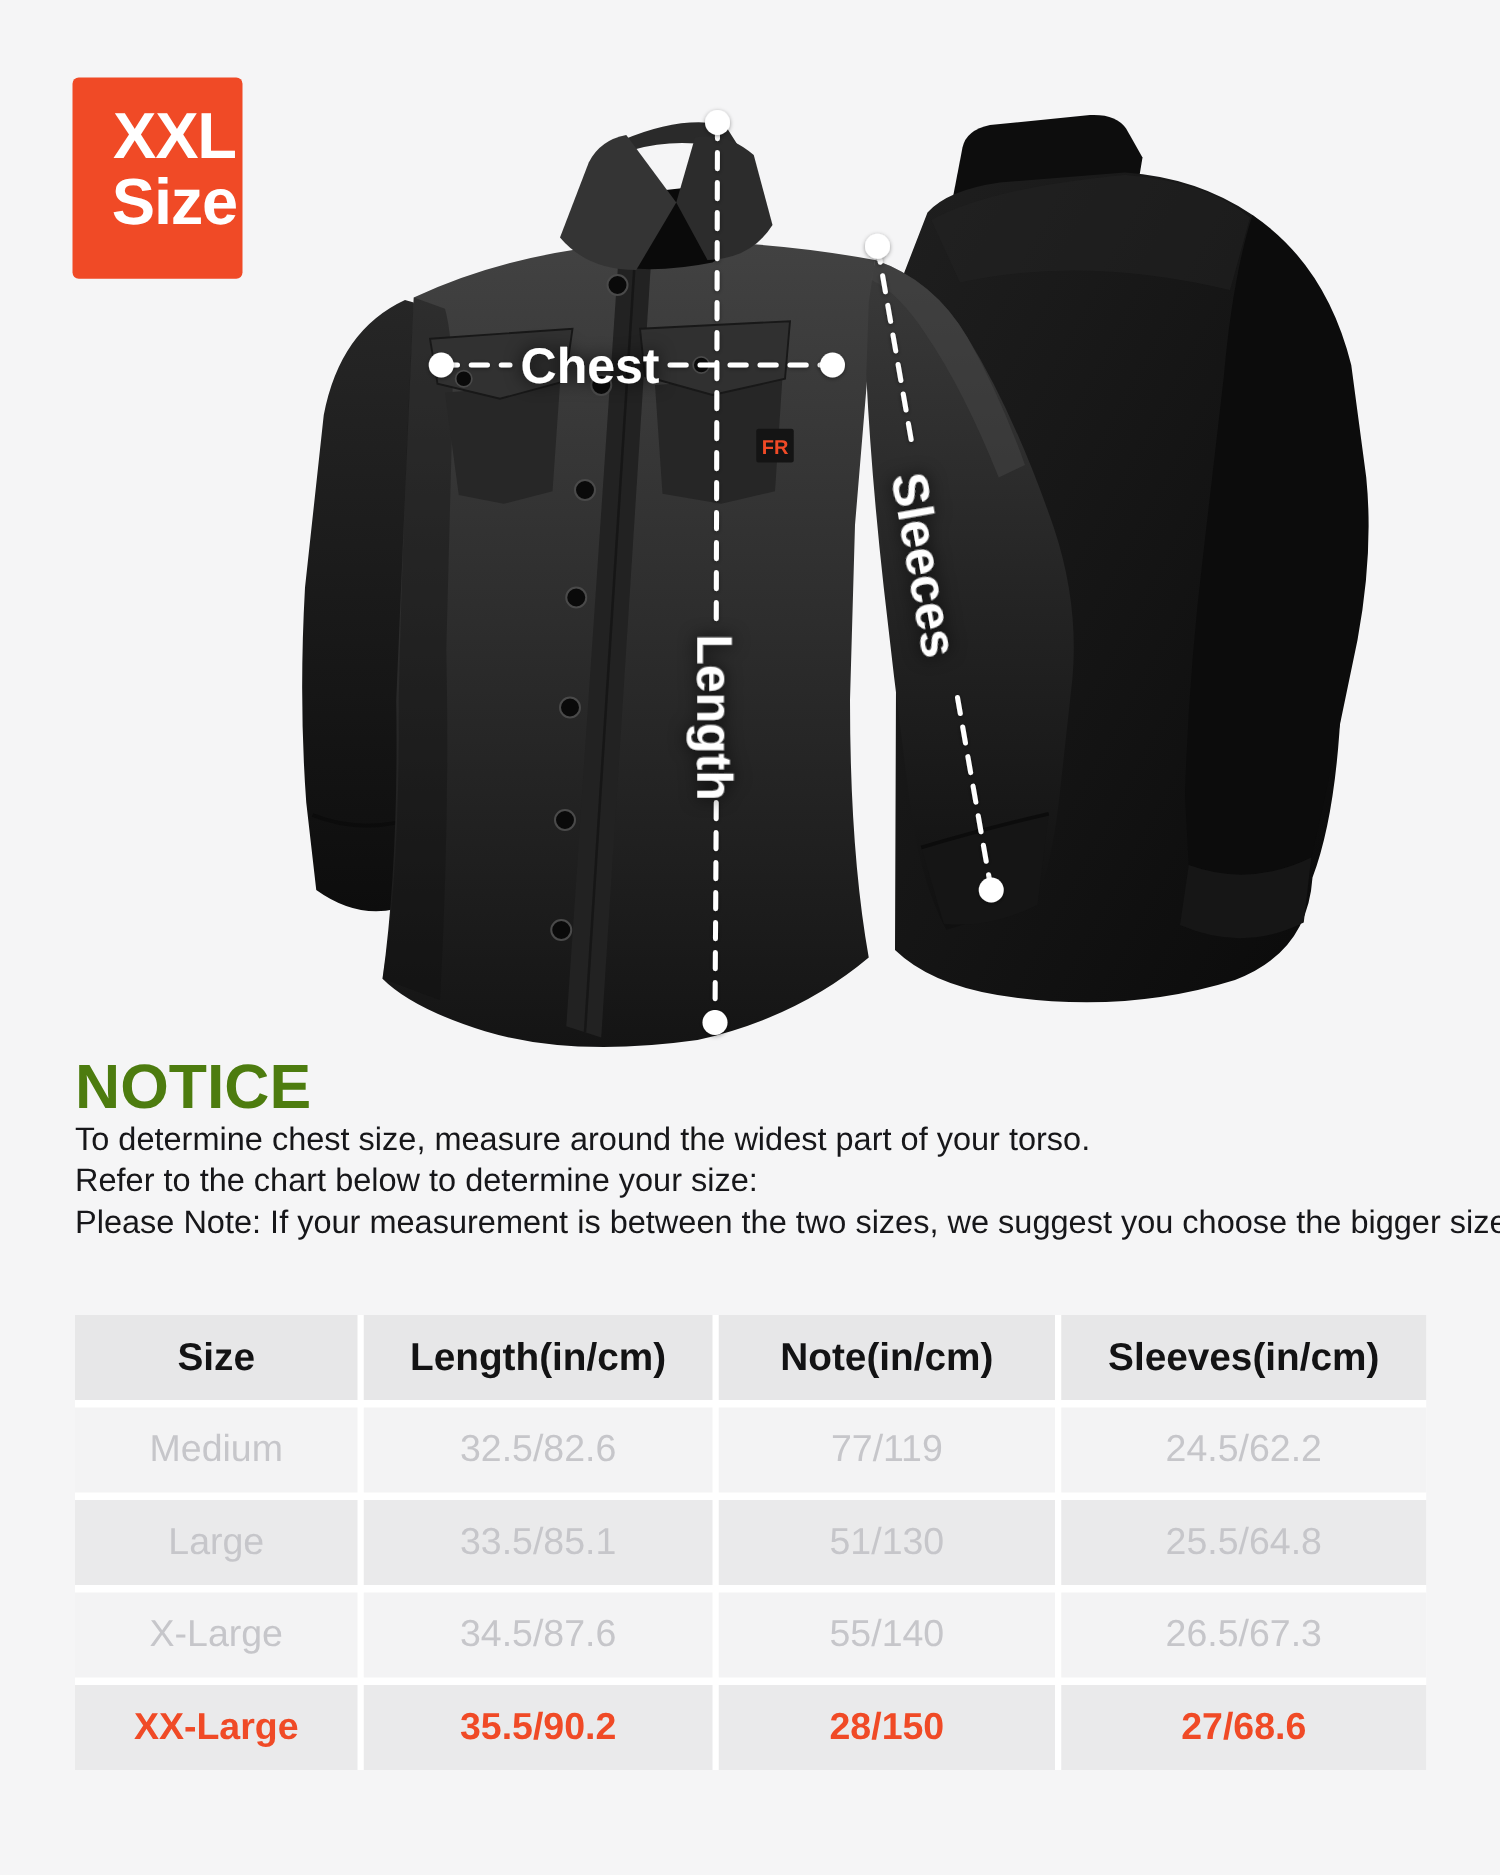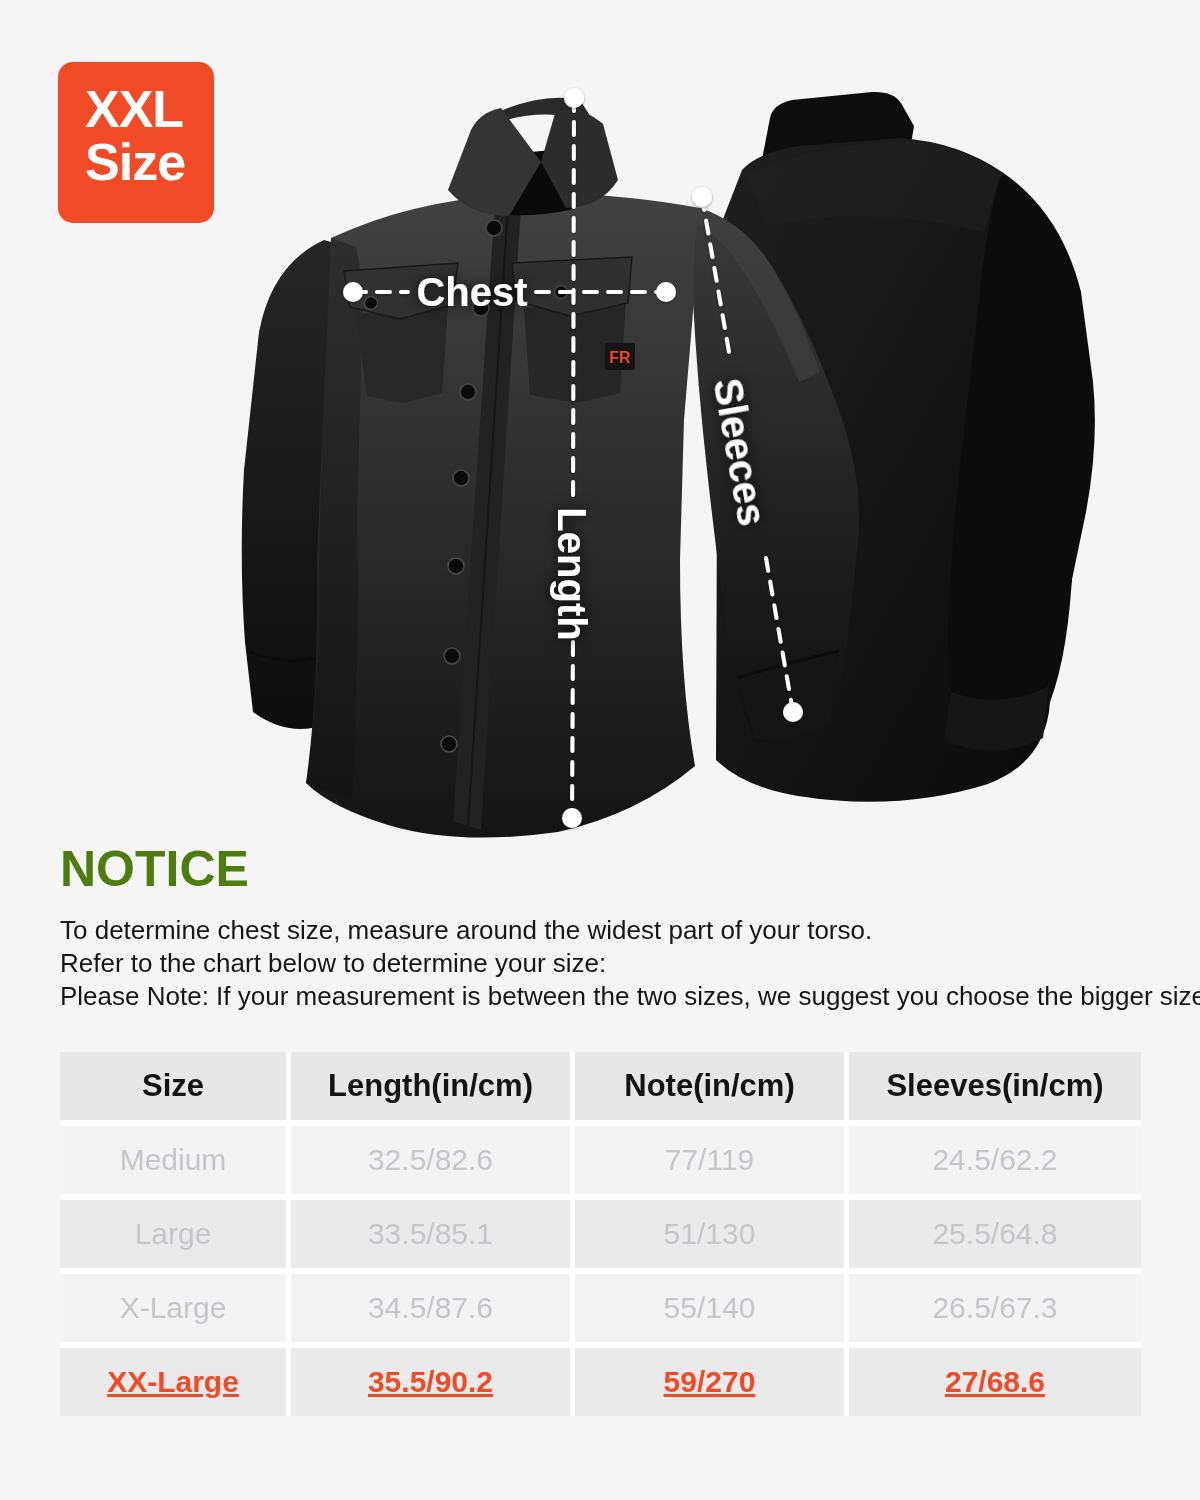--- a/index.html
+++ b/index.html
@@ -7,50 +7,50 @@
     width:1200px;height:1500px;
     background:#F5F5F6;
     font-family:"Liberation Sans",sans-serif;
     position:relative;overflow:hidden;
     -webkit-font-smoothing:antialiased;
   }
   
   .hero{position:absolute;left:0;top:0;width:1200px;height:880px;}
   
   .badge{
-    position:absolute;left:58px;top:62px;width:156px;height:161px;
-    background:#F04A26;border-radius:15px;box-sizing:border-box;
+    position:absolute;left:58px;top:62px;width:136px;height:161px;
+    background:#F04A26;border-radius:5px;box-sizing:border-box;
     padding:21px 0 0 27px;color:#fff;font-weight:bold;
-    font-size:52px;line-height:53px;letter-spacing:-1px;
+    font-size:52px;line-height:53px;letter-spacing:-1px;text-align:center;
   }
   
   .notice{position:absolute;left:60px;top:843px;width:1105px;}
   .notice-title{
     margin:0;color:#4d7c0f;font-size:50px;line-height:52px;
     font-weight:bold;letter-spacing:0px;
   }
-  .notice-lines{margin-top:19px;color:#17171A;font-size:26px;line-height:33px;}
+  .notice-lines{margin-top:0;color:#17171A;font-size:26px;line-height:33px;}
   .notice-line{white-space:nowrap;}
   
   .size-table{
     position:absolute;left:60px;top:1052px;width:1081px;
     display:grid;
     grid-template-columns:226px 279px 269px 292px;
     grid-auto-rows:68px;
     gap:6px 5px;
     background:#FFFFFF;
   }
   .cell{
     display:flex;align-items:center;justify-content:center;
     font-size:30px;color:#C6C6CA;
   }
   .cell.head{background:#E7E7E8;color:#131314;font-weight:bold;font-size:31px;}
   .cell.light{background:#F3F3F4;}
   .cell.dark{background:#EAEAEB;text-align:center;}
-  .cell.hl{color:#F04A26;font-weight:bold;text-decoration:underline;}
+  .cell.hl{color:#F04A26;font-weight:bold;}
 </style>
 </head>
 <body>
 
 <svg class="hero" viewBox="0 0 1200 880" aria-hidden="true">
   <defs>
     <linearGradient id="gFront" x1="0" y1="0" x2="0" y2="1">
       <stop offset="0" stop-color="#424242"></stop>
       <stop offset="0.45" stop-color="#2e2e2e"></stop>
       <stop offset="1" stop-color="#141414"></stop>
@@ -183,15 +183,15 @@
   <div class="cell dark" role="cell">51/130</div>
   <div class="cell dark" role="cell">25.5/64.8</div>
 
   <div class="cell light" role="cell">X-Large</div>
   <div class="cell light" role="cell">34.5/87.6</div>
   <div class="cell light" role="cell">55/140</div>
   <div class="cell light" role="cell">26.5/67.3</div>
 
   <div class="cell dark hl" role="cell">XX-Large</div>
   <div class="cell dark hl" role="cell">35.5/90.2</div>
-  <div class="cell dark hl" role="cell">59/270</div>
+  <div class="cell dark hl" role="cell">28/150</div>
   <div class="cell dark hl" role="cell">27/68.6</div>
 </div>
 
 </body></html>

